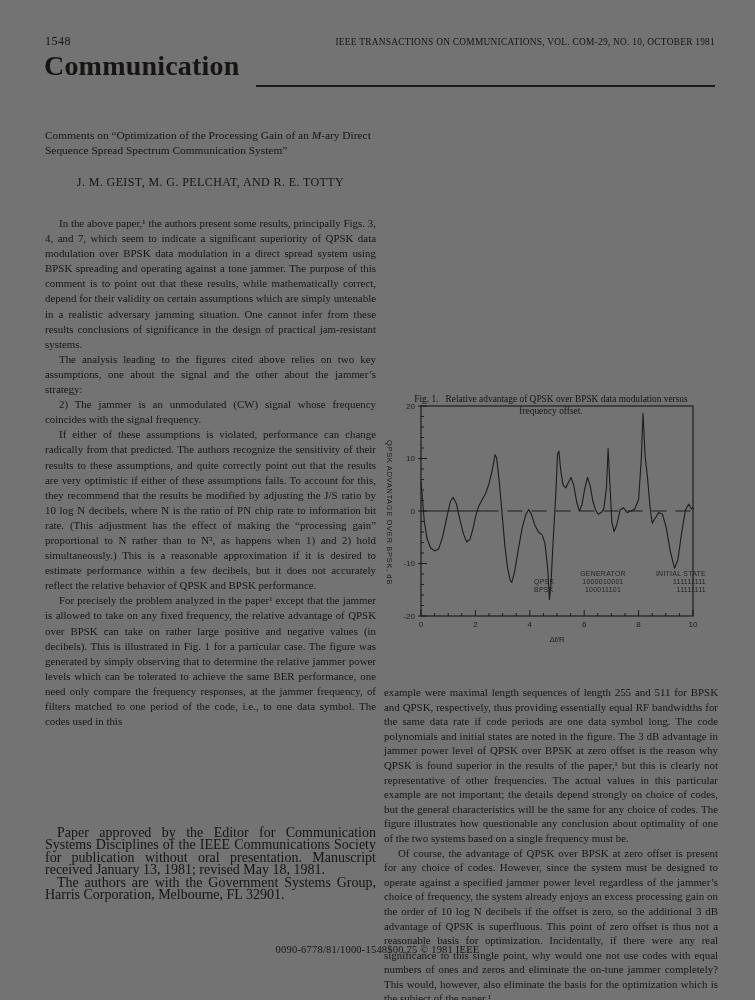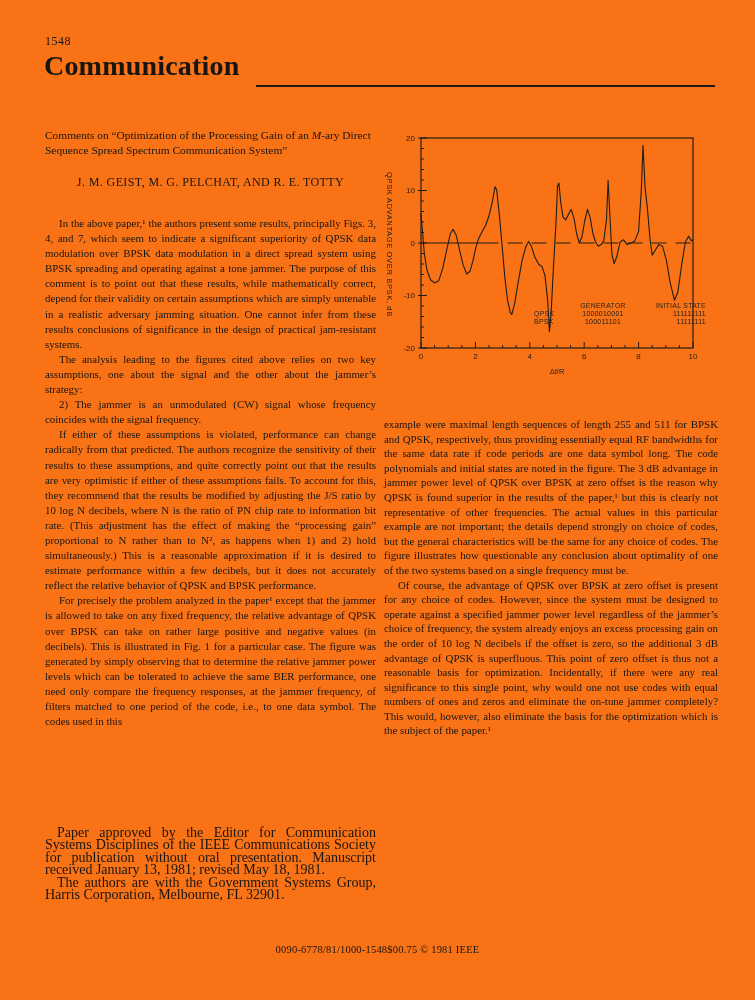--- a/index.html
+++ b/index.html
@@ -4,21 +4,21 @@
 <style>
   html,body{margin:0;padding:0;}
   body{
     width:755px;height:1000px;
     background:#e8e6e1;
     font-family:"Liberation Serif", serif;
     color:#171513;
   }
   #page{
     position:relative;width:755px;height:1000px;
-    background:#f97316;overflow:hidden;
+    background:#737373;overflow:hidden;
   }
   
   .pagenum{position:absolute;left:45px;top:34px;font-size:12px;letter-spacing:.5px;}
   .journal{position:absolute;right:40px;top:37px;font-size:9.4px;letter-spacing:.25px;}
   .corr{position:absolute;left:44px;top:50px;font-size:28px;font-weight:bold;letter-spacing:.2px;}
   .corr-rule{position:absolute;left:256px;top:85px;width:459px;height:2px;background:#1c1a18;}
   
   .colL{position:absolute;left:45px;top:128px;width:331px;}
   .colR{position:absolute;left:384px;top:125px;width:334px;}
   .art-title{font-size:11.4px;font-weight:normal;line-height:15px;margin:0;}
@@ -51,20 +51,21 @@
   .caption .lbl{margin-right:7px;}
   
   .footer{position:absolute;left:0;top:944px;width:755px;text-align:center;font-size:10.5px;letter-spacing:.2px;}
 </style>
 </head>
 <body>
 
 <div id="page">
 
   <div class="pagenum">1548</div>
+  <div class="journal">IEEE TRANSACTIONS ON COMMUNICATIONS, VOL. COM-29, NO. 10, OCTOBER 1981</div>
   <div class="corr">Communication</div>
   <div class="corr-rule"></div>
 
   <div class="colL">
     <h2 class="art-title"><span>Comments on “Optimization of the Processing Gain of an </span><span class="it">M</span><span>-ary Direct Sequence Spread Spectrum Communication System”</span></h2>
     <div class="authors">J. M. GEIST, M. G. PELCHAT, AND R. E. TOTTY</div>
     <p class="body ind">In the above paper,¹ the authors present some results, principally Figs. 3, 4, and 7, which seem to indicate a significant superiority of QPSK data modulation over BPSK data modulation in a direct spread system using BPSK spreading and operating against a tone jammer. The purpose of this comment is to point out that these results, while mathematically correct, depend for their validity on certain assumptions which are simply untenable in a realistic adversary jamming situation. One cannot infer from these results conclusions of significance in the design of practical jam-resistant systems.</p>
     <p class="body ind">The analysis leading to the figures cited above relies on two key assumptions, one about the signal and the other about the jammer’s strategy:</p>
     <p class="body ind">2) The jammer is an unmodulated (CW) signal whose frequency coincides with the signal frequency.</p>
     <p class="body ind">If either of these assumptions is violated, performance can change radically from that predicted. The authors recognize the sensitivity of their results to these assumptions, and quite correctly point out that the results are very optimistic if either of these assumptions fails. To account for this, they recommend that the results be modified by adjusting the J/S ratio by 10 log N decibels, where N is the ratio of PN chip rate to information bit rate. (This adjustment has the effect of making the “processing gain” proportional to N rather than to N², as happens when 1) and 2) hold simultaneously.) This is a reasonable approximation if it is desired to estimate performance within a few decibels, but it does not accurately reflect the relative behavior of QPSK and BPSK performance.</p>
@@ -148,20 +149,21 @@
         <span class="c1"></span>
         <span class="c2">GENERATOR</span>
         <span class="c3">INITIAL STATE</span>
         <span class="c1">QPSK</span>
         <span class="c2">1000010001</span>
         <span class="c3">111111111</span>
         <span class="c1">BPSK</span>
         <span class="c2">100011101</span>
         <span class="c3">11111111</span>
       </div>
+      <div class="caption"><span class="lbl">Fig. 1.</span><span>Relative advantage of QPSK over BPSK data modulation versus frequency offset.</span></div>
     </div>
     <p class="body">example were maximal length sequences of length 255 and 511 for BPSK and QPSK, respectively, thus providing essentially equal RF bandwidths for the same data rate if code periods are one data symbol long. The code polynomials and initial states are noted in the figure. The 3 dB advantage in jammer power level of QPSK over BPSK at zero offset is the reason why QPSK is found superior in the results of the paper,¹ but this is clearly not representative of other frequencies. The actual values in this particular example are not important; the details depend strongly on choice of codes, but the general characteristics will be the same for any choice of codes. The figure illustrates how questionable any conclusion about optimality of one of the two systems based on a single frequency must be.</p>
     <p class="body ind">Of course, the advantage of QPSK over BPSK at zero offset is present for any choice of codes. However, since the system must be designed to operate against a specified jammer power level regardless of the jammer’s choice of frequency, the system already enjoys an excess processing gain on the order of 10 log N decibels if the offset is zero, so the additional 3 dB advantage of QPSK is superfluous. This point of zero offset is thus not a reasonable basis for optimization. Incidentally, if there were any real significance to this single point, why would one not use codes with equal numbers of ones and zeros and eliminate the on-tune jammer completely? This would, however, also eliminate the basis for the optimization which is the subject of the paper.¹</p>
 
   </div>
 
   <div class="footer">0090-6778/81/1000-1548$00.75 © 1981 IEEE</div>
 
 </div>
 

